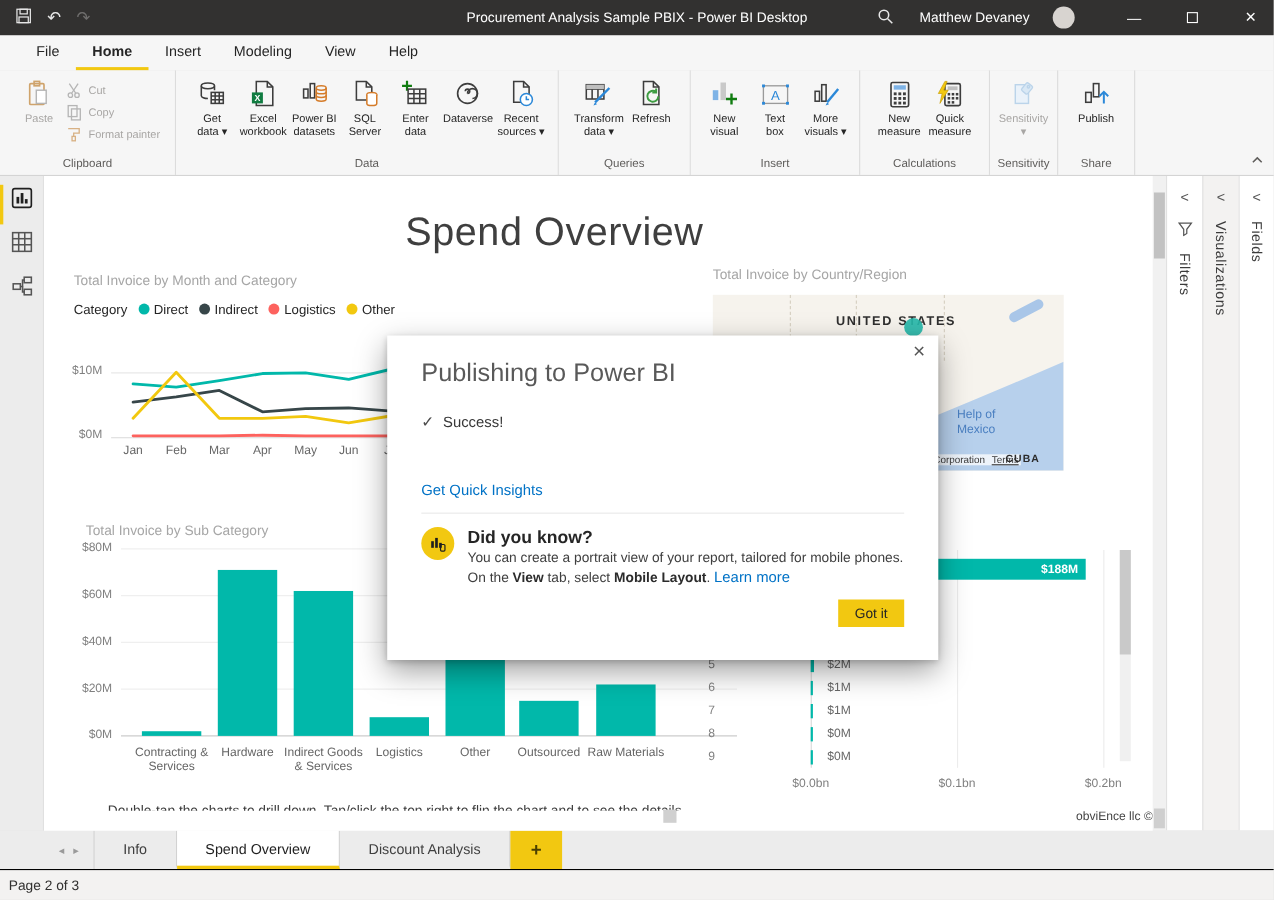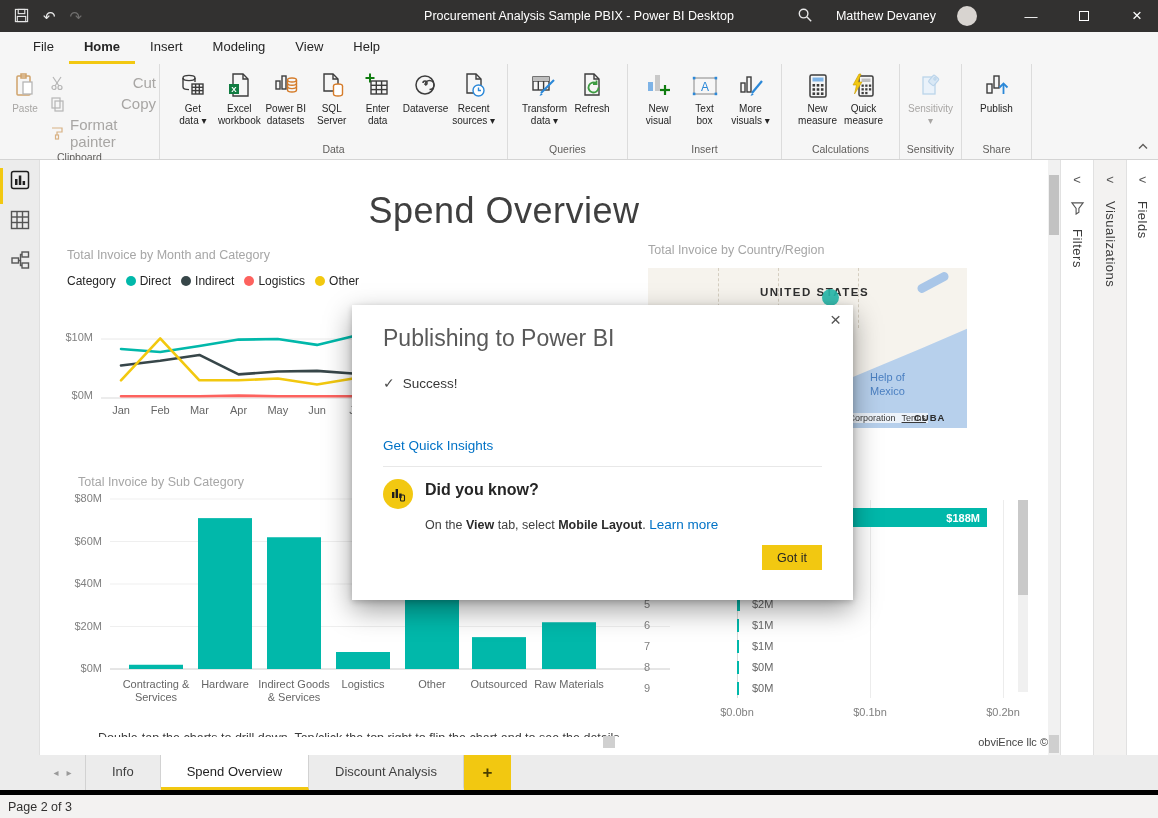--- a/index.html
+++ b/index.html
@@ -27,21 +27,21 @@
   
   .ribbon { height:96px; background:#f6f6f6; border-bottom:1px solid #d4d4d4; display:flex; position:relative; flex:0 0 96px; }
   .rb-group { display:flex; flex-direction:column; border-right:1px solid #dcdcdc; padding-top:4px; }
   .rb-buttons { flex:1; display:flex; justify-content:center; align-items:flex-start; gap:2px; padding:0 3px; }
   .rb-label { height:17px; font-size:10.5px; color:#5f5d5b; text-align:center; line-height:15px; }
   .rb-big { min-width:44px; display:flex; flex-direction:column; align-items:center; padding:3px 1px 0; }
   .rb-big .btn-icon { width:30px; height:30px; margin-bottom:2px; }
   .rb-big .l1, .rb-big .l2 { font-size:10px; color:#252525; line-height:12px; white-space:nowrap; }
   .rb-big.disabled .l1, .rb-big.disabled .l2 { color:#a8a6a4; }
   .rb-smallcol { display:flex; flex-direction:column; justify-content:flex-start; gap:4px; padding-top:6px; }
-  .rb-small { display:flex; align-items:center; gap:5px; font-size:15px; color:#a8a6a4;justify-content:space-between; }
+  .rb-small { display:flex; align-items:center; gap:5px; font-size:10px; color:#a8a6a4; }
   .rb-small .btn-icon { width:16px; height:16px; }
   .ribbon-collapse { position:absolute; right:10px; bottom:5px; color:#5f5d5b; }
 
   
   .workspace { flex:1 1 auto; display:flex; height:595px; }
   .view-rail { width:40px; background:#ececec; position:relative; border-right:1px solid #e0e0e0; }
   .rail-active-bar { position:absolute; left:0; top:8px; width:3px; height:36px; background:#F2C811; }
   .rail-btn { width:40px; height:40px; display:flex; align-items:center; justify-content:center; }
 
   .canvas-wrap { position:relative; width:1008px; background:#ffffff; }
@@ -116,21 +116,21 @@
   .strip .funnel { margin-bottom:10px; }
 
   
   .tabstrip { height:35px; background:#ececec; display:flex; align-items:stretch; flex:0 0 35px; }
   .tab-nav { width:46px; display:flex; align-items:center; justify-content:center; gap:8px; color:#9a9a9a; font-size:10px; border-right:1px solid #d2d2d2; margin-left:40px; }
   .tab { padding:0 26px; display:flex; align-items:center; font-size:13px; color:#3f3f3f; border-right:1px solid #d2d2d2; border-bottom:3px solid transparent; }
   .tab.active { background:#ffffff; color:#1f1f1f; border-bottom:3px solid #F2C811; }
   .tab-add { width:47px; background:#F2C811; display:flex; align-items:center; justify-content:center; font-size:17px; font-weight:700; color:#4a3f00; }
 
   
-  .statusbar { height:28px; background:#f3f2f1; border-top:5px solid #000000; display:flex; align-items:center; padding-left:8px; font-size:12.5px; color:#323130; flex:0 0 28px; }
+  .statusbar { height:28px; background:#f3f2f1; border-top:1px solid #000000; display:flex; align-items:center; padding-left:8px; font-size:12.5px; color:#323130; flex:0 0 28px; }
 
   
   .dialog { position:absolute; left:352px; top:305px; width:501px; height:295px; background:#ffffff;
             box-shadow:0 10px 26px rgba(0,0,0,.38), 0 2px 6px rgba(0,0,0,.2); z-index:100; }
   .dlg-close { position:absolute; top:4px; right:12px; font-size:19px; color:#555; font-weight:300; }
   .dlg-title { position:absolute; left:31px; top:20px; font-size:23px; color:#595959; font-weight:400; }
   .dlg-success { position:absolute; left:31px; top:70px; display:flex; align-items:center; gap:8px; font-size:13.5px; color:#383838; }
   .dlg-success .check { color:#4c4c4c; font-size:14px; }
   .dlg-redbox { position:absolute; left:12px; top:91px; width:376px; height:31px; border:4px solid #E01212; display:flex; align-items:center; }
   .dlg-link { color:#0072C6; font-size:13.5px; text-decoration:none; }
@@ -775,19 +775,20 @@
       <svg width="16" height="16" viewBox="0 0 16 16">
           <g fill="#1f1f1f">
             <rect x="2" y="6" width="2.4" height="6"></rect>
             <rect x="5.6" y="3" width="2.4" height="9"></rect>
             <rect x="9.2" y="7.5" width="2.4" height="4.5"></rect>
           </g>
           <rect x="10.5" y="9" width="4" height="6" rx="1" fill="none" stroke="#1f1f1f" stroke-width="1.1"></rect>
         </svg>
     </div>
     <div class="tip-title">Did you know?</div>
+    <div class="tip-l1">You can create a portrait view of your report, tailored for mobile phones.</div>
     <div class="tip-l2">
       <span>On the </span><b>View</b><span> tab, select </span><b>Mobile Layout</b><span>. </span><a class="dlg-link" href="#">Learn more</a>
     </div>
     <div class="dlg-gotit">Got it</div>
   </div>
 
 </div>
 
 </body></html>

